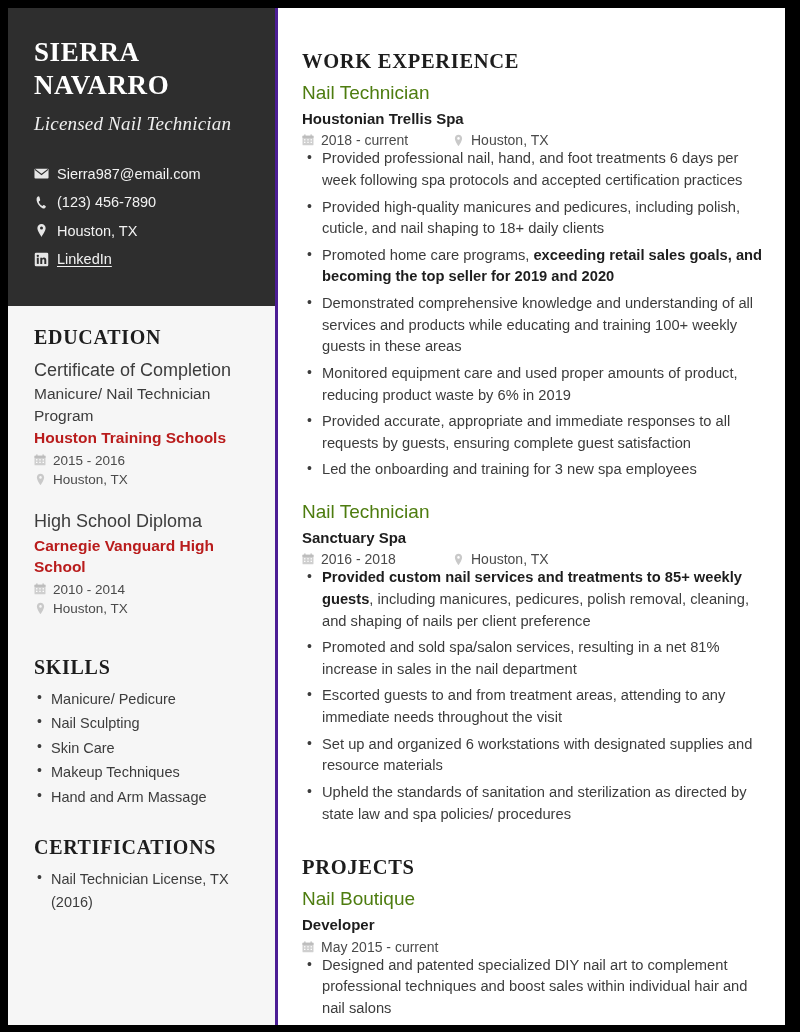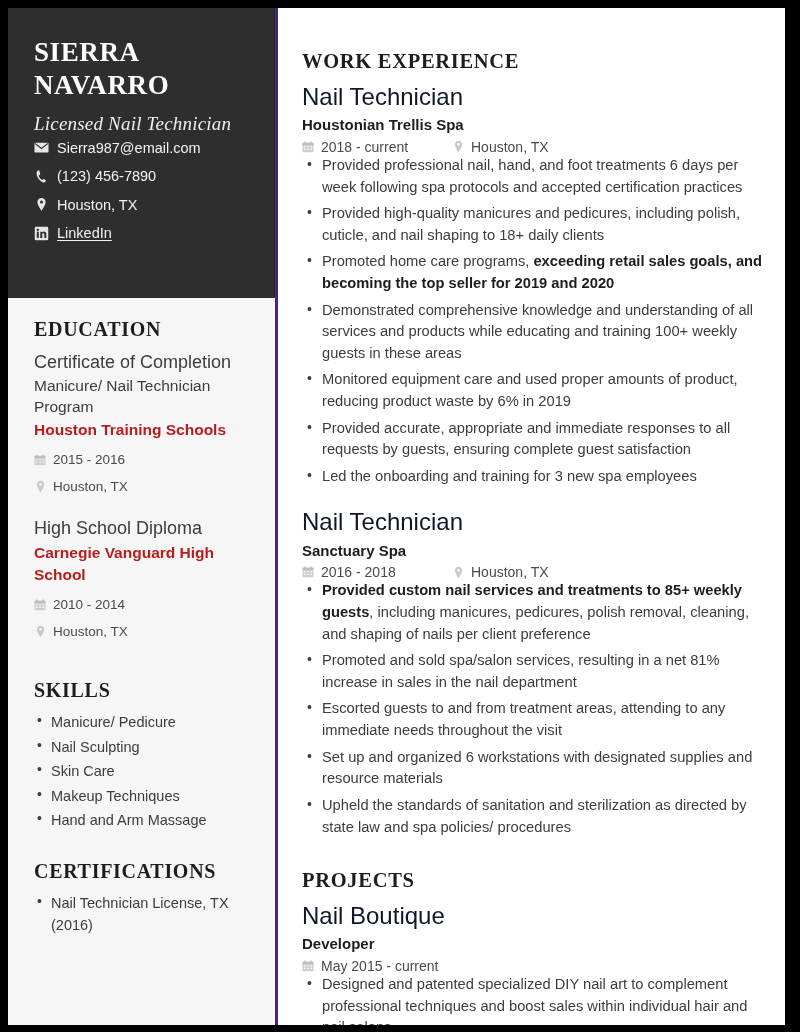--- a/index.html
+++ b/index.html
@@ -55,20 +55,21 @@
     font-family: "Liberation Serif", serif;
     font-style: italic;
     font-size: 19px;
     line-height: 1.3;
     color: #efefef;
     margin-top: 10px;
     letter-spacing: 0.2px;
   }
 
   .contact-list {
+    margin-top: 26px;
     list-style: none;
   }
 
   .contact-item {
     display: flex;
     align-items: center;
     gap: 8px;
     margin-bottom: 6px;
     color: #f2f2f2;
     font-size: 14.5px;
@@ -122,21 +123,21 @@
     color: #b91c1c;
     margin-top: 1px;
   }
 
   .meta-row {
     display: flex;
     align-items: center;
     gap: 7px;
     font-size: 13.5px;
     color: #4a4a4a;
-    margin-top: 12px;
+    margin-top: 4px;
   }
   .meta-row .m-icon {
     width: 12px; height: 13px; flex: 0 0 12px;
     display: inline-flex; align-items: center; justify-content: center;
   }
 
   .left-list { list-style: none; margin-top: 2px; }
   .left-list li {
     position: relative;
     padding-left: 17px;
@@ -170,22 +171,22 @@
     font-size: 20.5px;
     letter-spacing: 0.7px;
     color: #1d1d1d;
     text-transform: uppercase;
     margin-bottom: 8px;
   }
 
   .entry { margin-bottom: 19px; }
 
   .entry-title {
-    font-size: 24px;
-    color: #0f172a;
+    font-size: 19px;
+    color: #4d7c0f;
     line-height: 1.3;
     font-weight: normal;
   }
 
   .entry-org {
     font-size: 15px;
     font-weight: bold;
     color: #1d1d1d;
     line-height: 1.45;
     margin-top: 2px;

